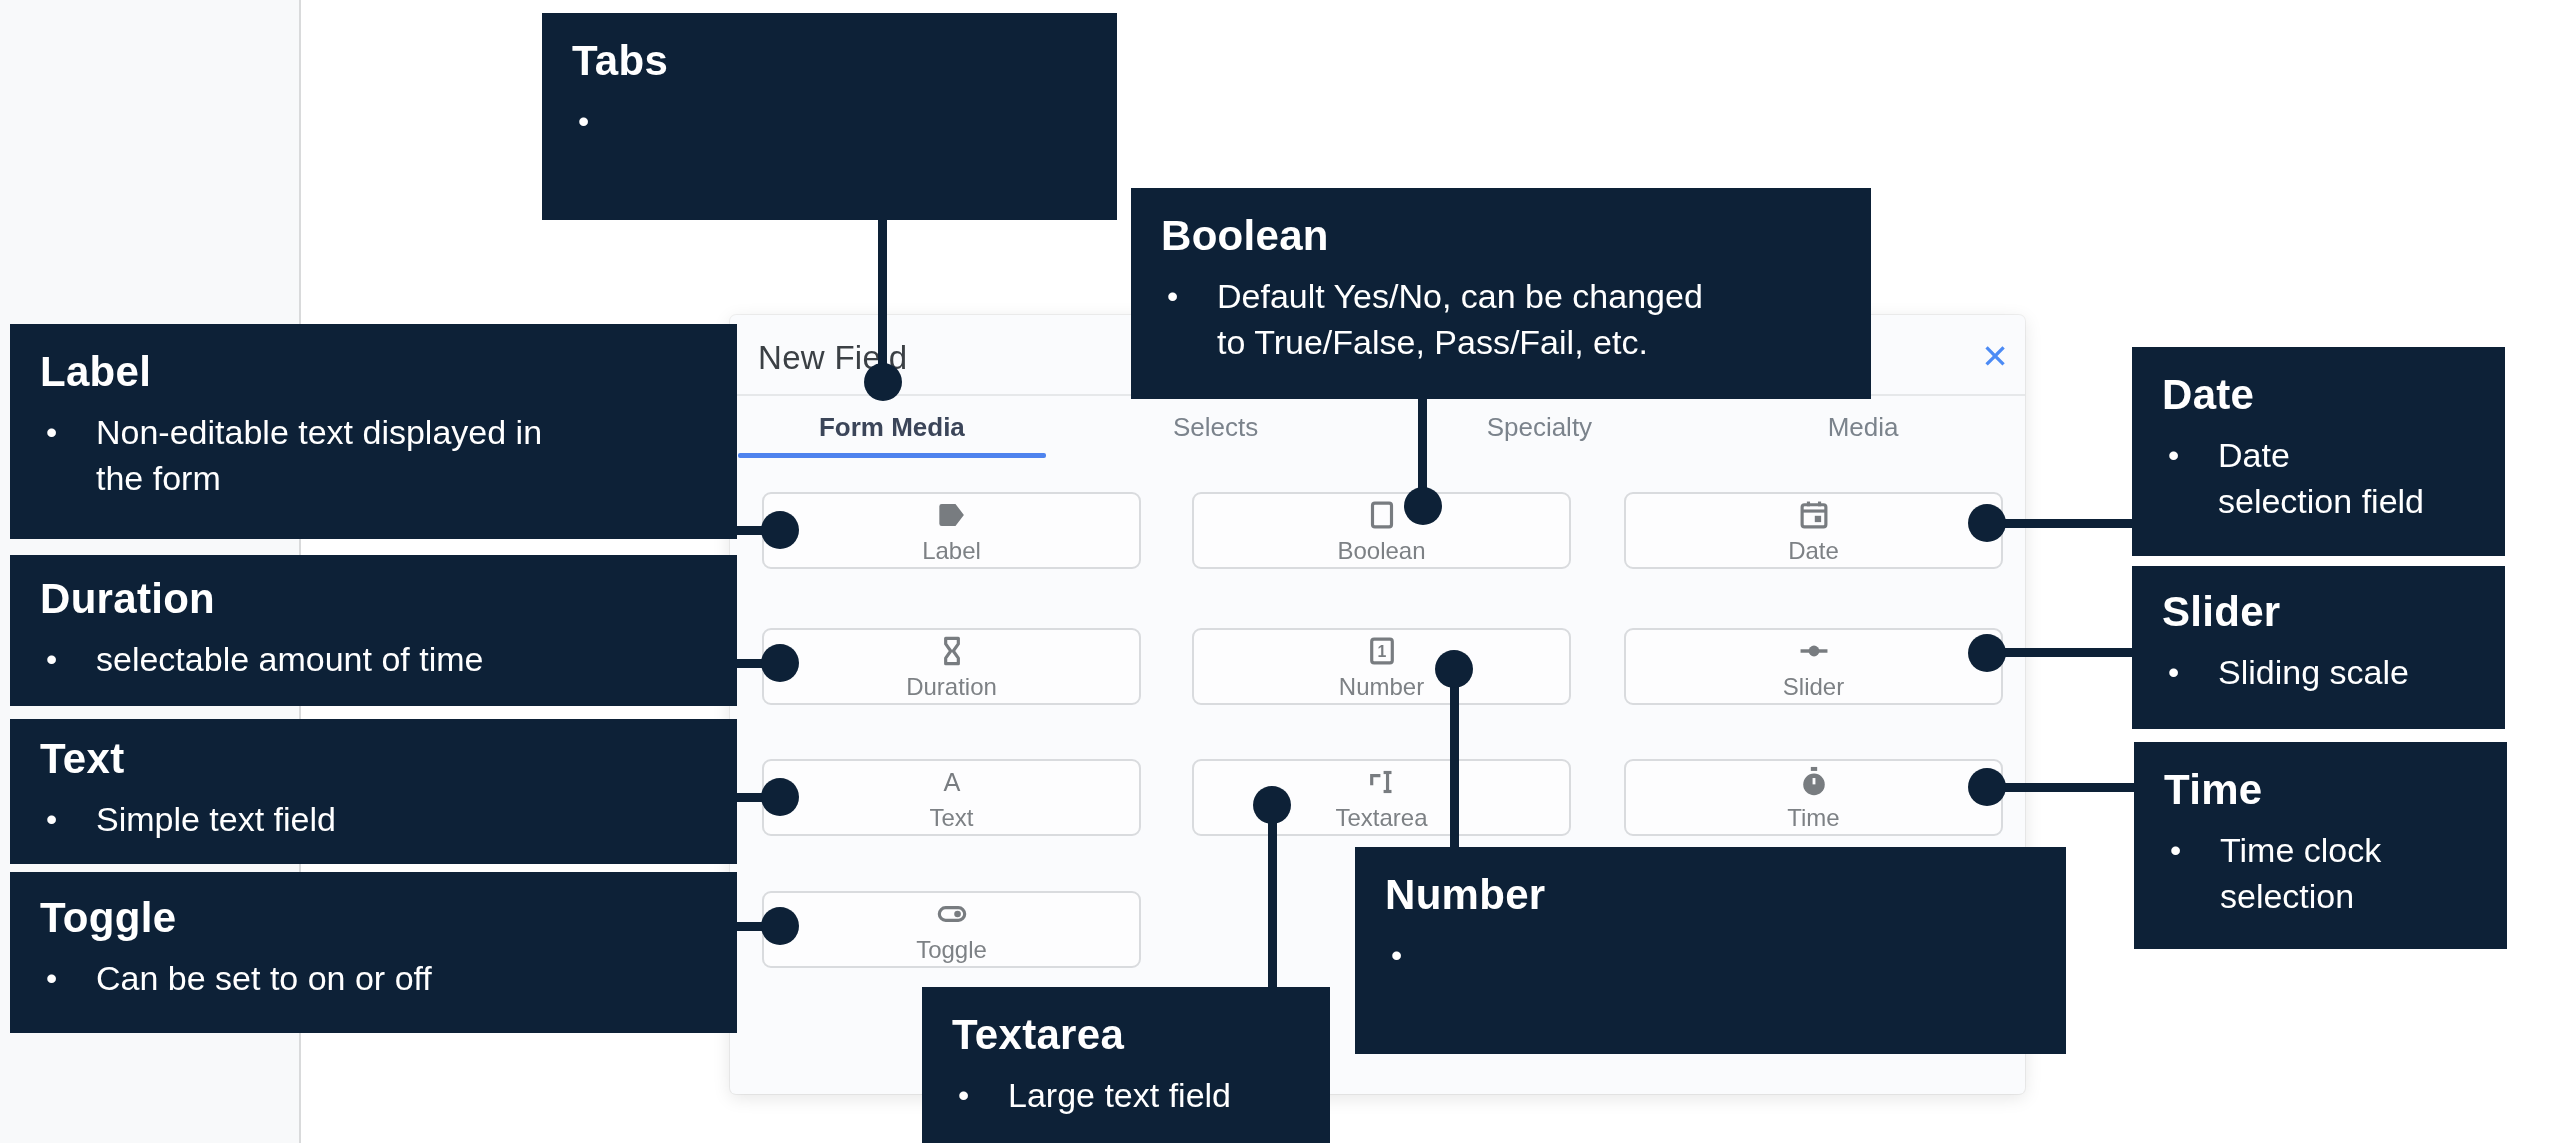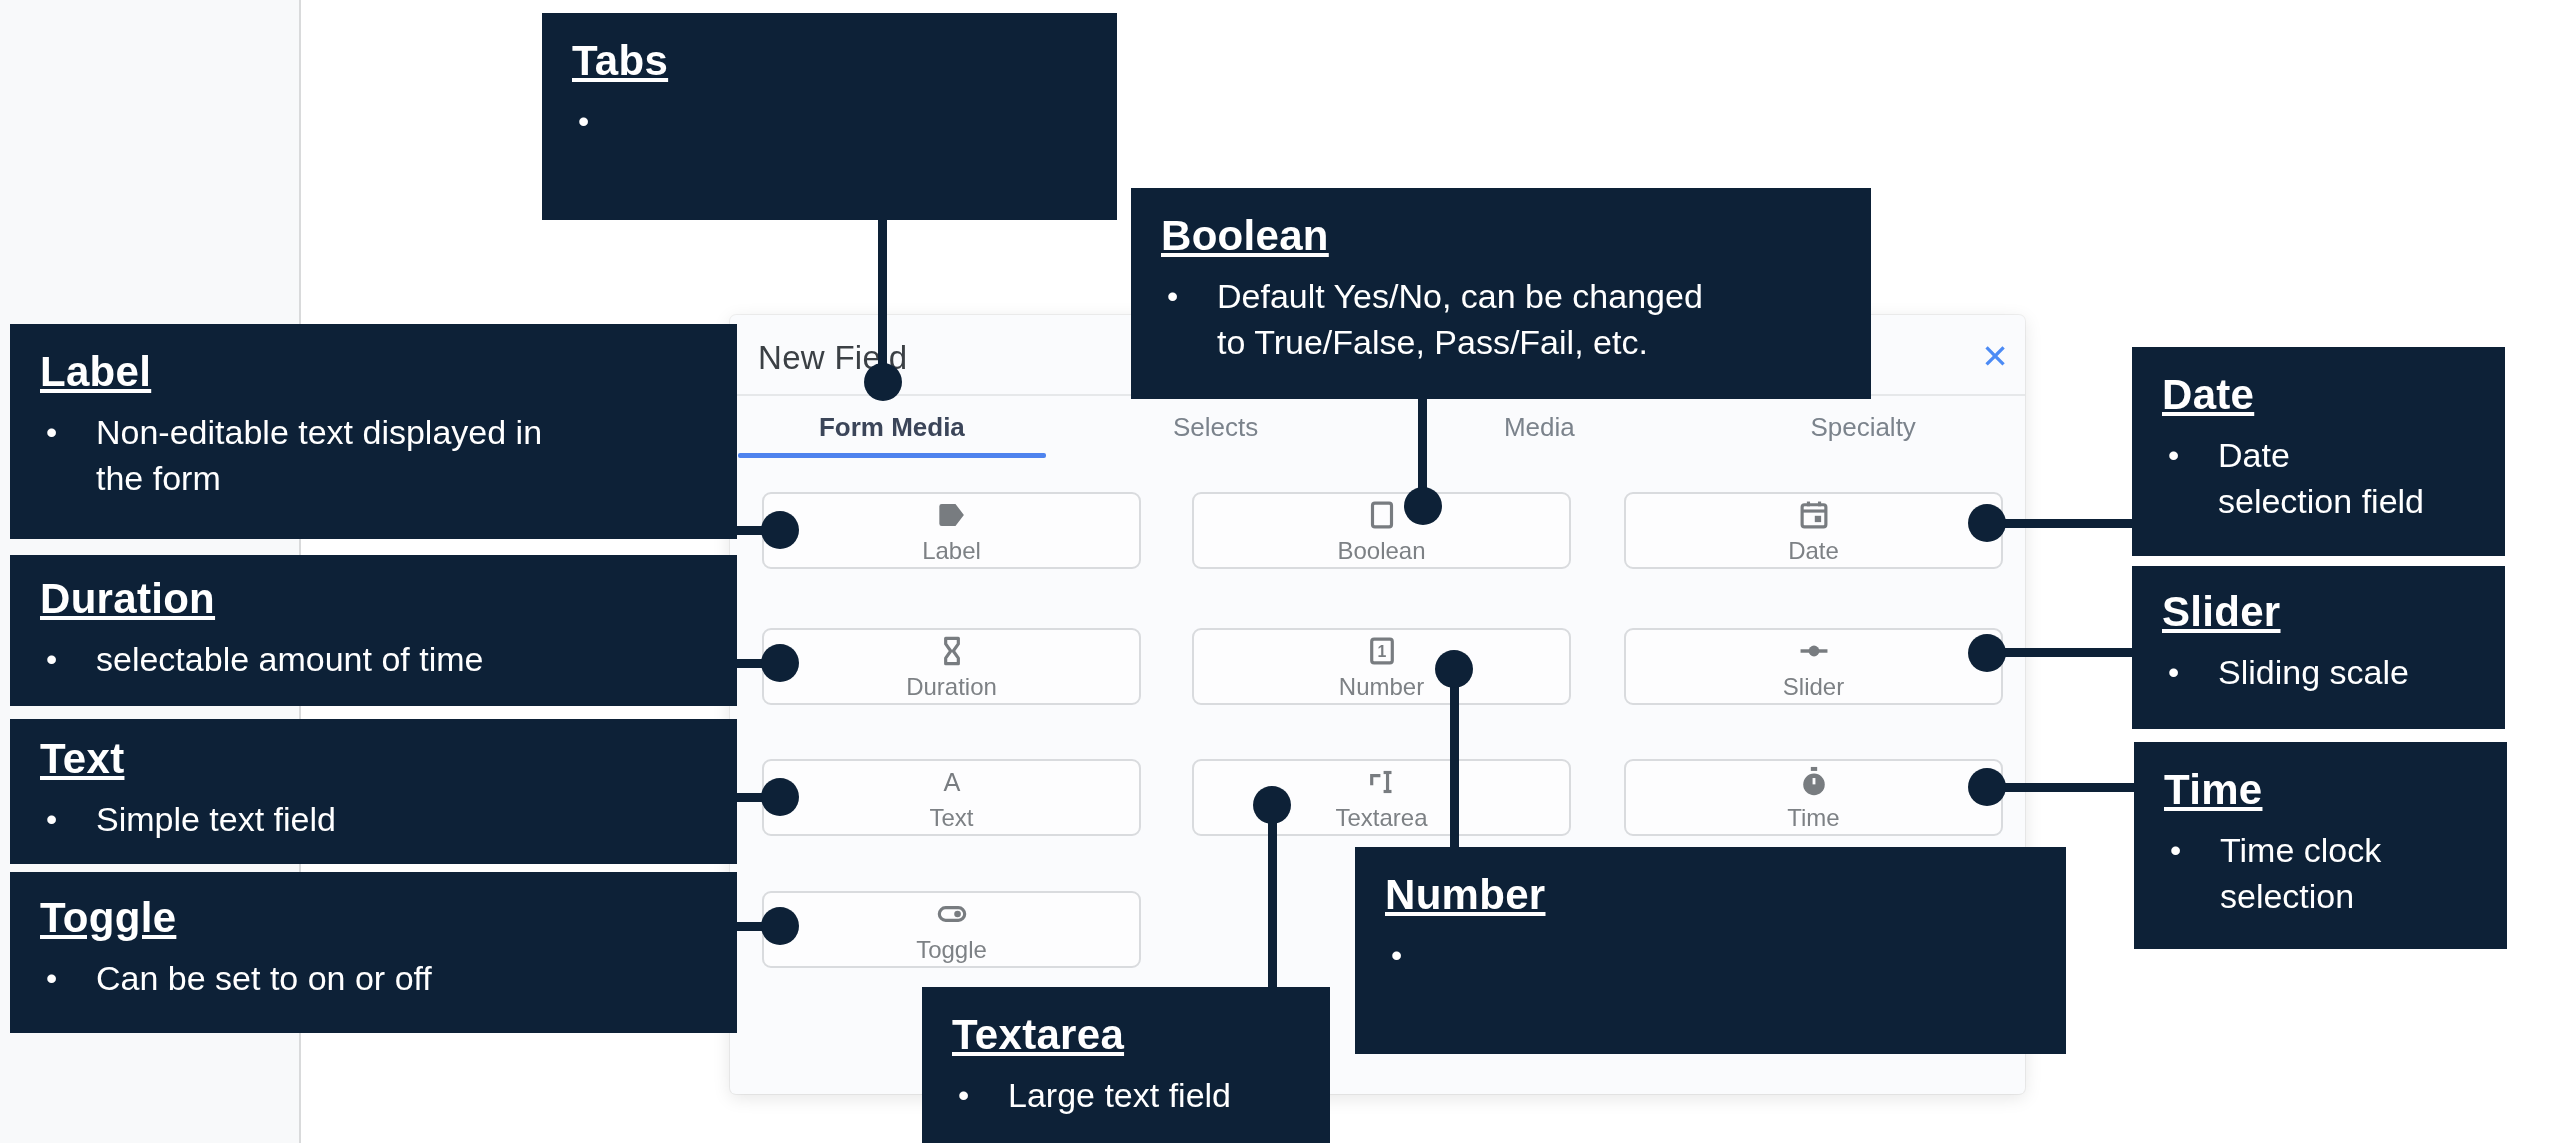--- a/index.html
+++ b/index.html
@@ -30,21 +30,21 @@
                display:flex; flex-direction:column; align-items:center; justify-content:center; gap:3px; cursor:pointer; }
   .field-btn .f-icon { width:38px; height:38px; display:block; }
   .field-btn .f-label { font-size:24px; color:#7d8185; }
 
   
   .cline { position:absolute; background:#0d2137; z-index:3; }
   .cdot  { position:absolute; width:38px; height:38px; border-radius:50%; background:#0d2137; z-index:4; }
 
   
   .callout { position:absolute; background:#0d2137; color:#ffffff; padding:22px 30px; z-index:5; }
-  .co-title { font-size:42px; font-weight:700; line-height:1.25; margin-bottom:10px; letter-spacing:0.3px;text-decoration:underline; }
+  .co-title { font-size:42px; font-weight:700; line-height:1.25; margin-bottom:10px; letter-spacing:0.3px; }
   .co-row { display:flex; align-items:flex-start; }
   .co-bullet { width:56px; flex:0 0 56px; font-size:32px; line-height:1.45; padding-left:6px; }
   .co-text { font-size:34px; line-height:1.38; white-space:pre-line; }
 
   .co-tabs     { left:542px;  top:13px;  width:575px; min-height:207px; }
   .co-boolean  { left:1131px; top:188px; width:740px; min-height:211px; }
   .co-label    { left:10px;   top:324px; width:727px; min-height:215px; }
   .co-duration { left:10px;   top:555px; width:727px; min-height:151px; padding-top:18px; }
   .co-text-box { left:10px;   top:719px; width:727px; min-height:139px; padding-top:14px; }
   .co-toggle   { left:10px;   top:872px; width:727px; min-height:161px; padding-top:20px; }
@@ -69,24 +69,24 @@
 
     <div class="tabs">
       <div class="tab active">
         <span>Form Media</span>
         <span class="tab-underline"></span>
       </div>
       <div class="tab">
         <span>Selects</span>
       </div>
       <div class="tab">
+        <span>Specialty</span>
+      </div>
+      <div class="tab">
         <span>Media</span>
-      </div>
-      <div class="tab">
-        <span>Specialty</span>
       </div>
     </div>
 
     <div class="field-btn" style="left:32px; top:177px;">
       <svg class="f-icon" viewBox="0 0 24 24">
         <path d="M4 6.5 A1.5 1.5 0 0 1 5.5 5 H14.2 L19.5 12 L14.2 19 H5.5 A1.5 1.5 0 0 1 4 17.5 Z" fill="#787c80"></path>
       </svg>
       <span class="f-label">Label</span>
     </div>
     <div class="field-btn" style="left:462px; top:177px;">

